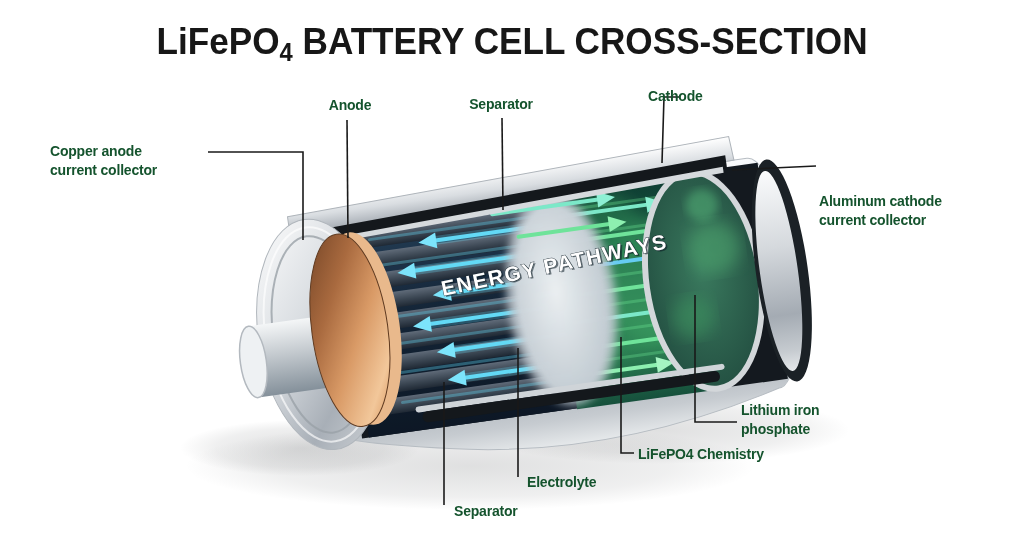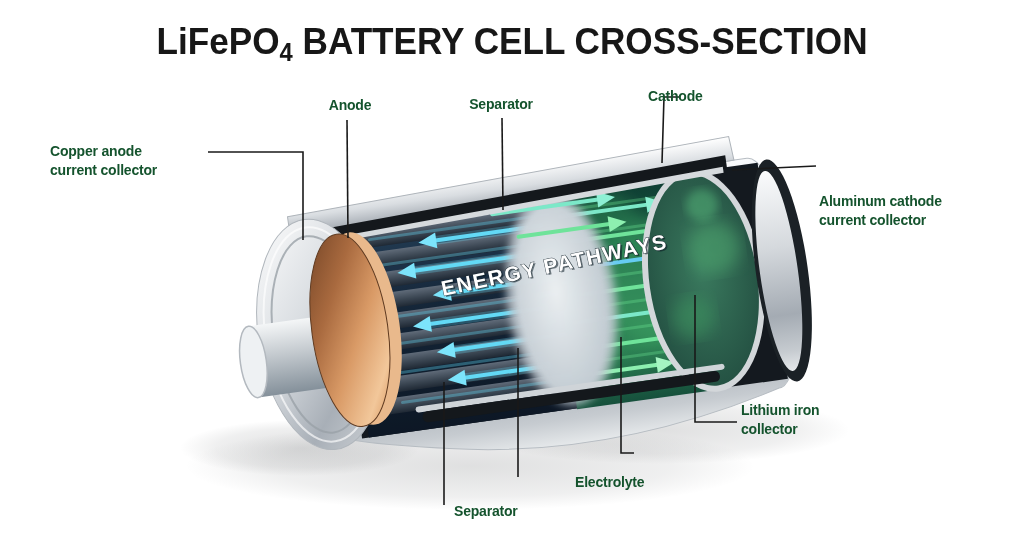--- a/index.html
+++ b/index.html
@@ -22,21 +22,21 @@
   }
   .lbl.right{ }
   .lbl.center{ text-align:center; }
   .lbl-copper{ left:50px;  top:142px; width:158px; }
   .lbl-anode{ left:310px; top:96px;  width:80px;  }
   .lbl-sep-top{ left:454px; top:95px; width:94px; }
   .lbl-cathode{ left:648px; top:87px; }
   .lbl-aluminum{ left:819px; top:156px;margin-top:36px; }
   .lbl-lithium{ left:741px; top:401px; }
   .lbl-chem{ left:638px; top:445px; }
-  .lbl-electrolyte{ left:527px; top:473px;margin-left:48px; }
+  .lbl-electrolyte{ left:527px; top:473px; }
   .lbl-sep-bottom{ left:454px; top:502px; }
 </style>
 </head>
 <body>
 
 <div class="stage">
 
   <svg class="art" width="1024" height="559" viewBox="0 0 1024 559" aria-hidden="true">
     <defs>
       <linearGradient id="silverV" x1="0" y1="0" x2="0" y2="1">
@@ -286,16 +286,17 @@
   </div>
 
   <div class="lbl lbl-copper right">Copper anode
 current collector</div>
   <div class="lbl lbl-anode center">Anode</div>
   <div class="lbl lbl-sep-top center">Separator</div>
   <div class="lbl lbl-cathode">Cathode</div>
   <div class="lbl lbl-aluminum">Aluminum cathode
 current collector</div>
   <div class="lbl lbl-lithium">Lithium iron
-collector</div>
+phosphate</div>
+  <div class="lbl lbl-chem">LiFePO4 Chemistry</div>
   <div class="lbl lbl-electrolyte">Electrolyte</div>
   <div class="lbl lbl-sep-bottom">Separator</div>
 </div>
 
 </body></html>

